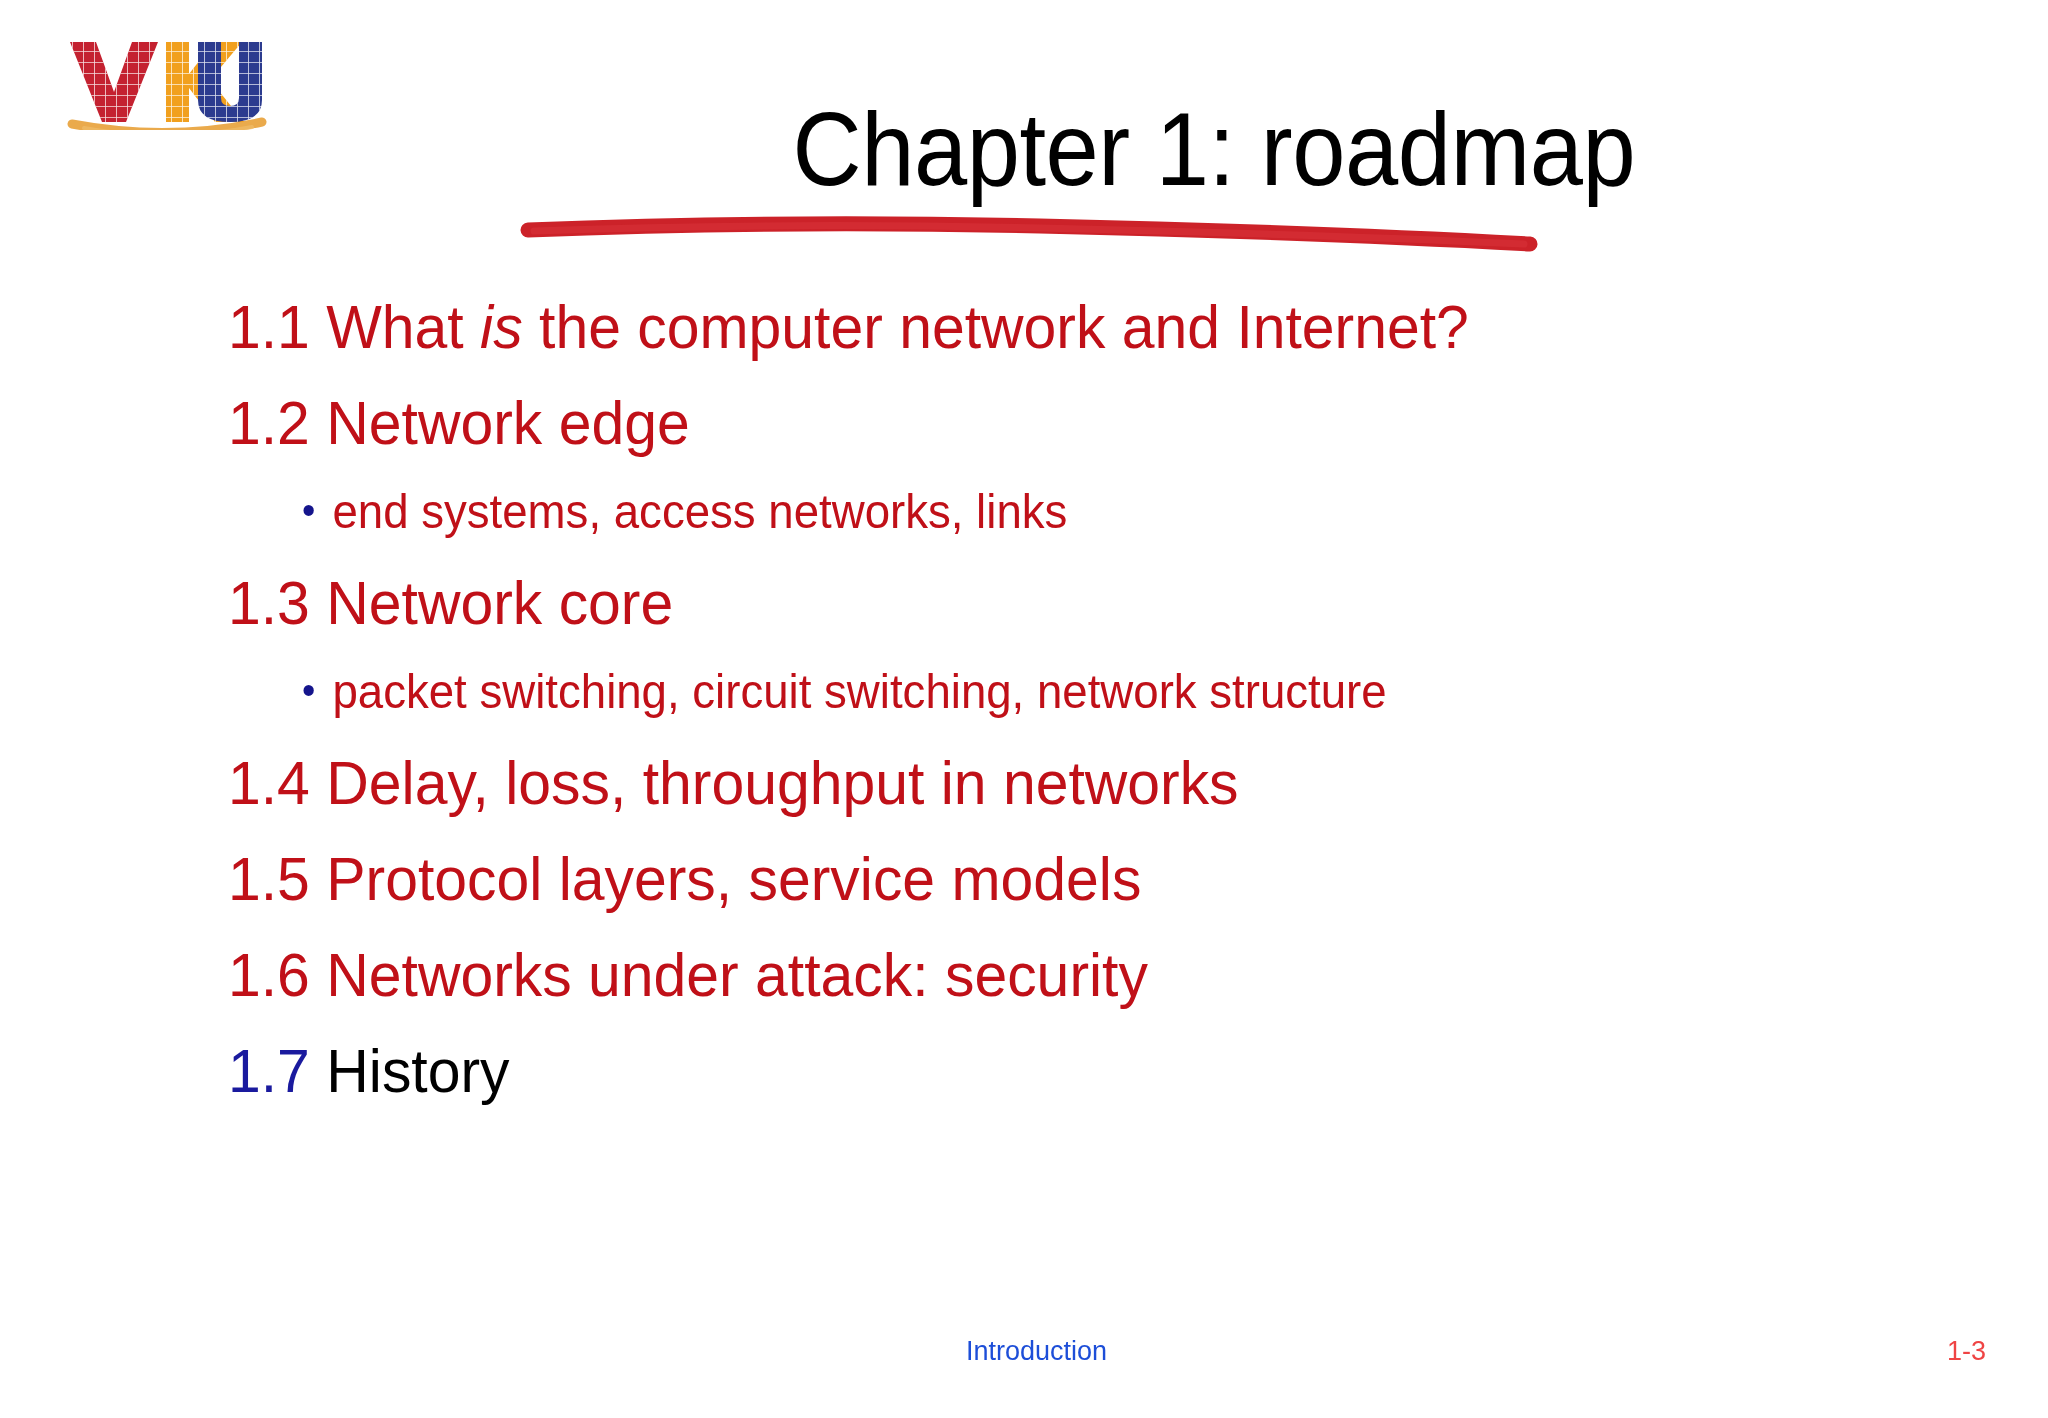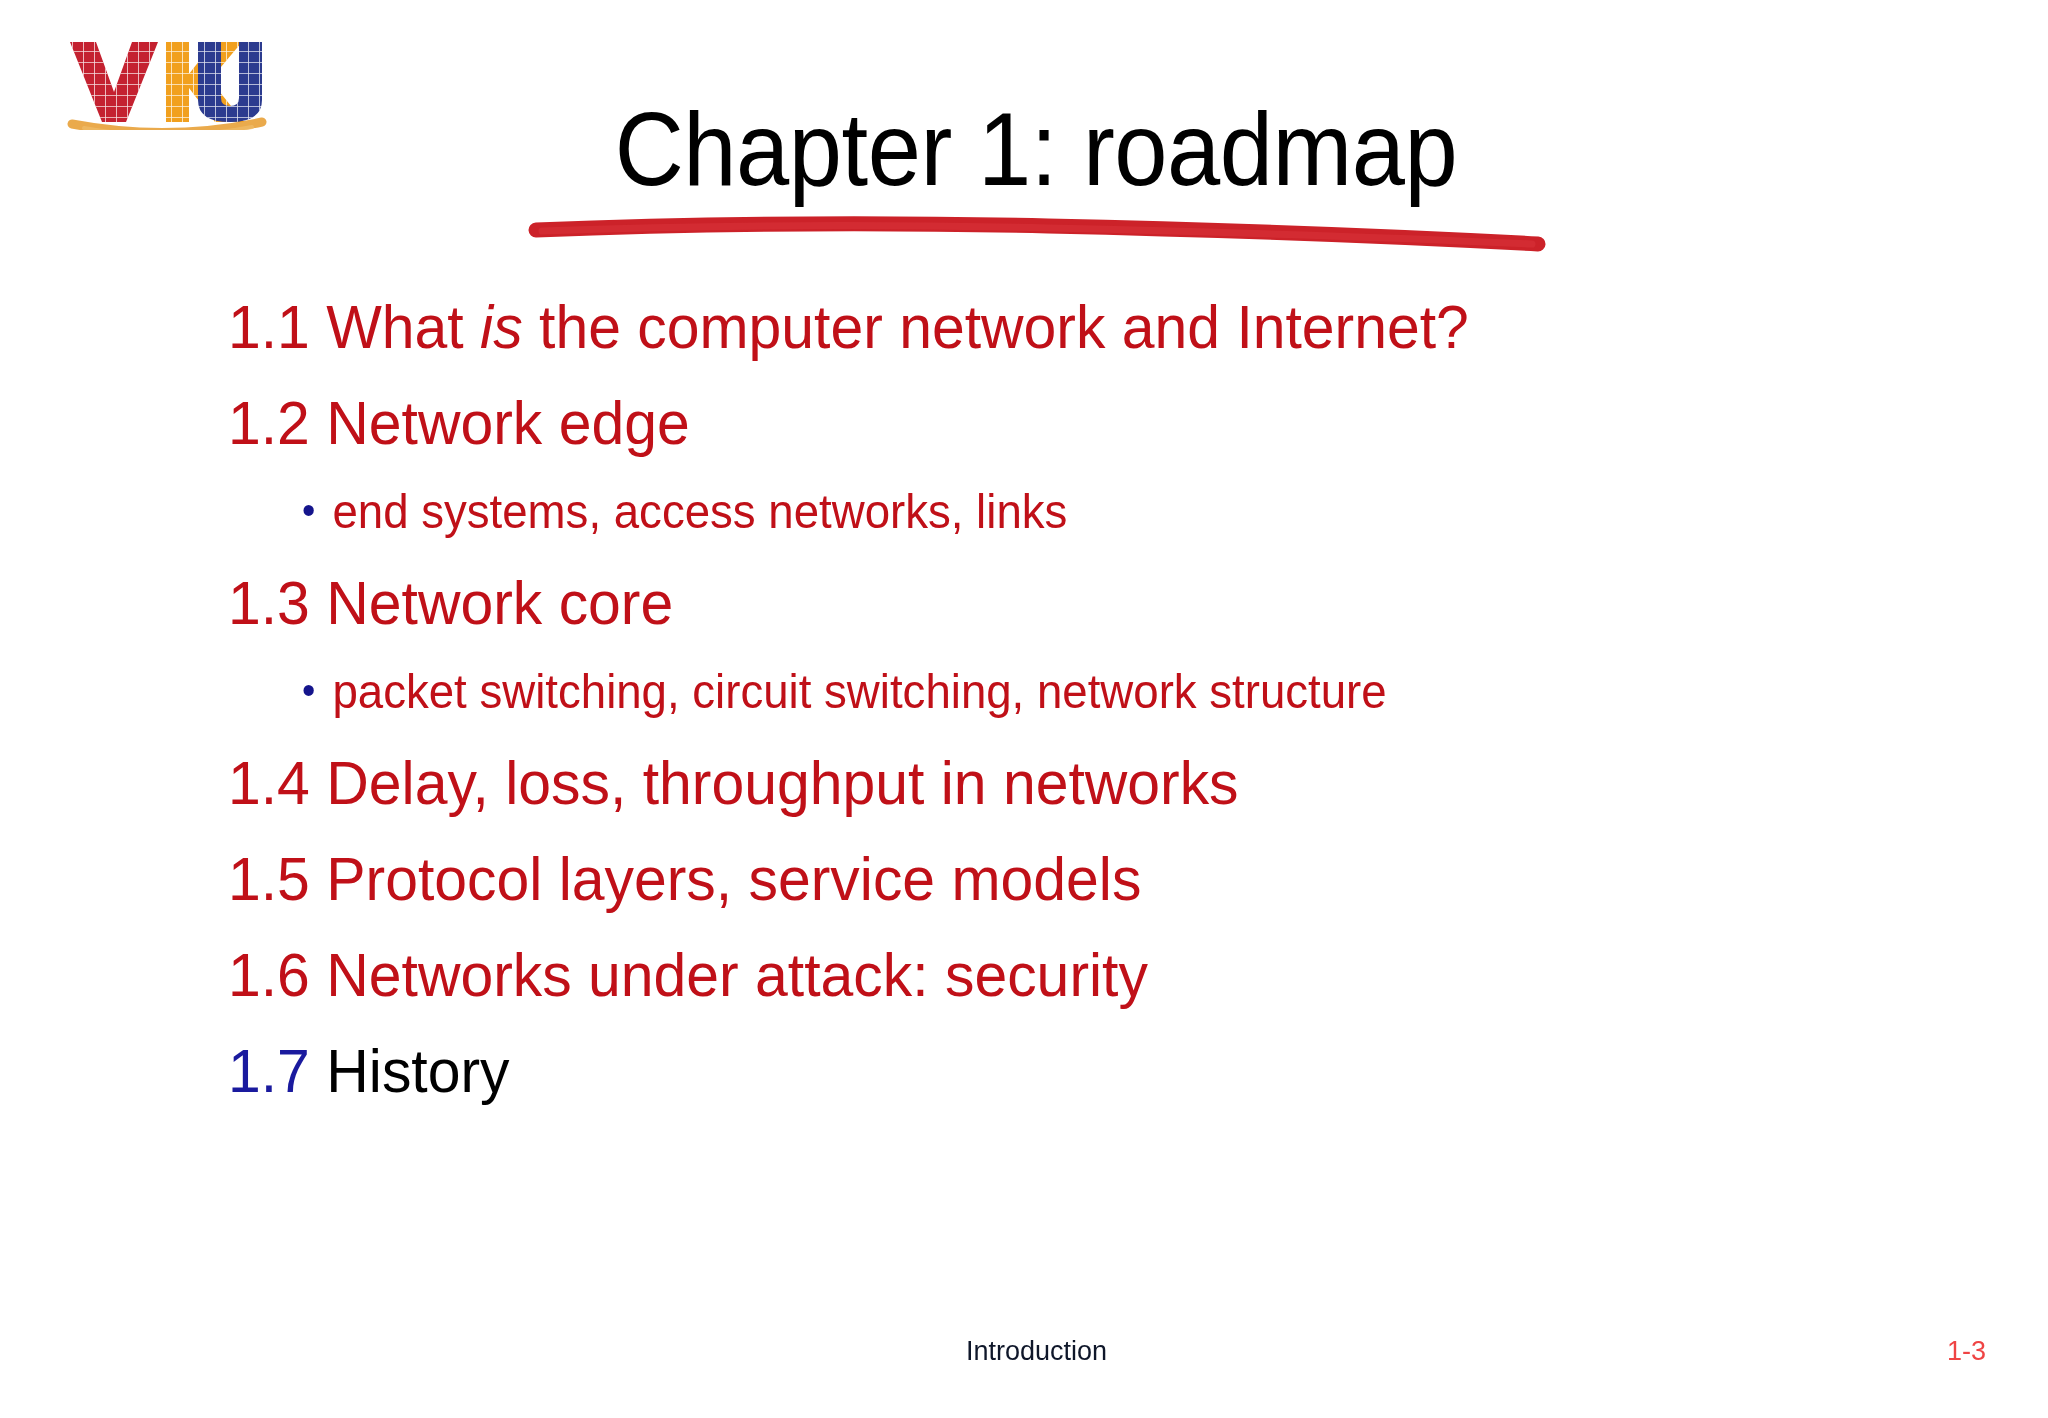--- a/index.html
+++ b/index.html
@@ -22,24 +22,24 @@
     left: 62px;
     top: 30px;
     width: 210px;
     height: 100px;
   }
   #logo svg { display: block; }
 
   
   #title-block {
     position: absolute;
-    left: 376px;
+    left: 368px;
     top: 96px;
     width: 1320px;
-    text-align: center;
+    text-align: right;
   }
   #slide-title {
     font-family: "Liberation Sans", sans-serif;
     font-size: 104px;
     line-height: 1.02;
     font-weight: 400;
     color: #000000;
     letter-spacing: -0.5px;
     transform: scaleX(0.92);
     transform-origin: center center;
@@ -103,21 +103,21 @@
   }
 
   
   #footer-center {
     position: absolute;
     left: 0;
     right: 0;
     top: 1336px;
     text-align: center;
     font-size: 27px;
-    color: #0f172a;
+    color: #1d4ed8;
     padding-left: 25px;
   }
   #footer-page {
     position: absolute;
     right: 62px;
     top: 1336px;
     font-size: 27px;
     color: #ef4444;
   }
 </style>

